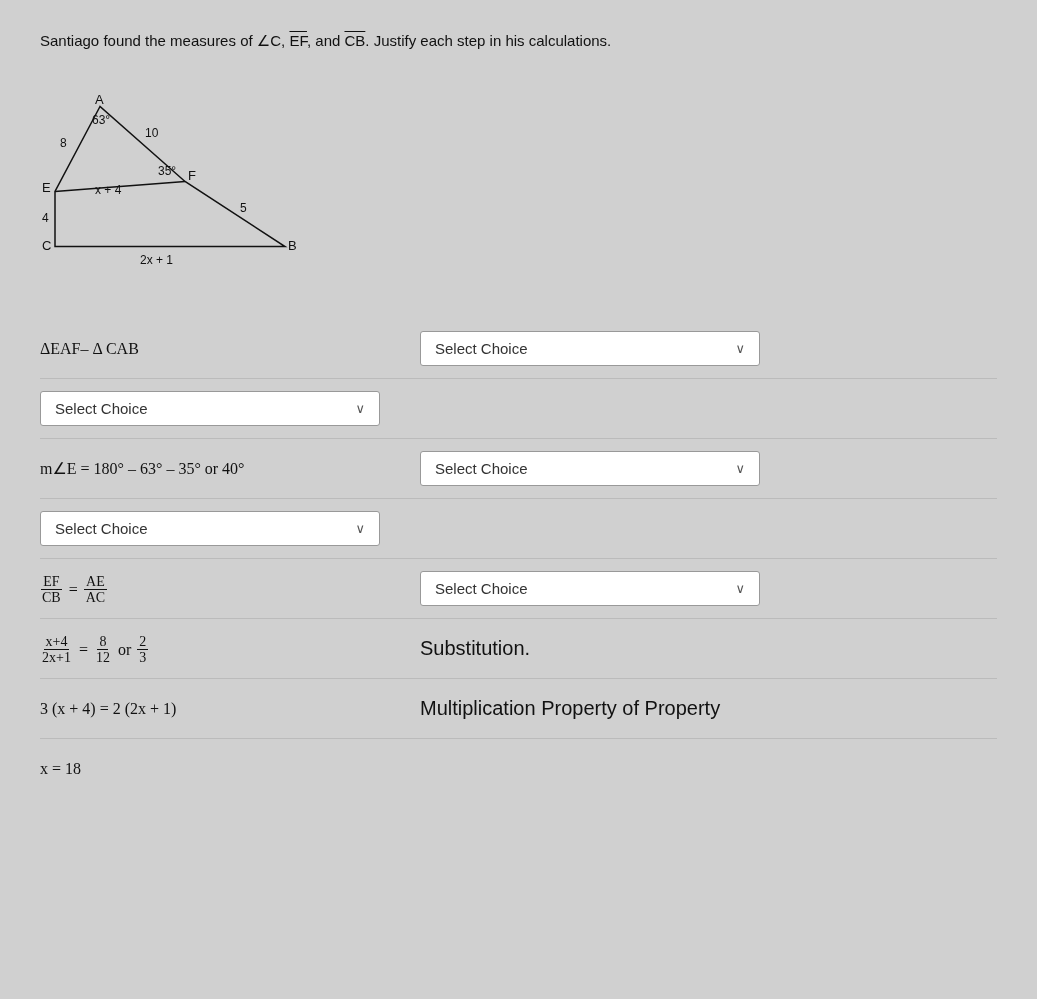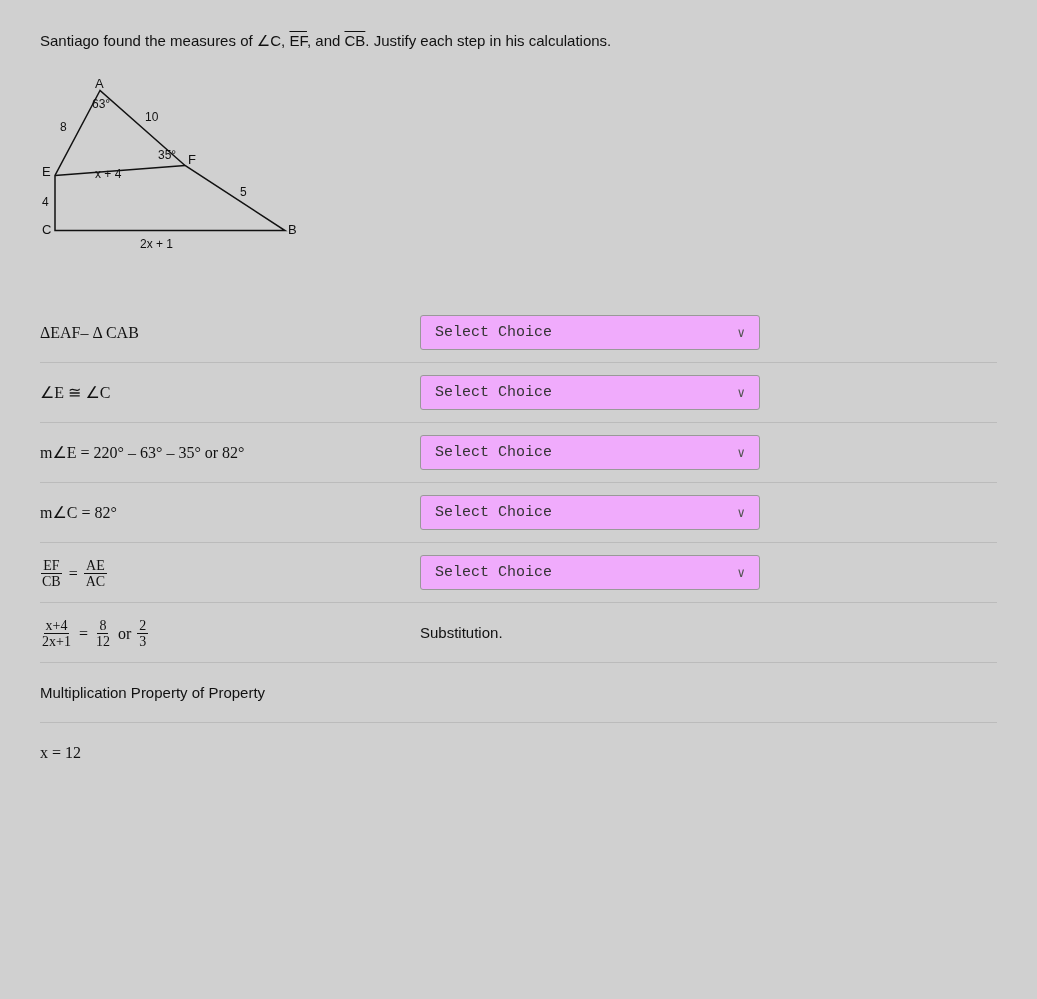--- a/index.html
+++ b/index.html
@@ -10,21 +10,21 @@
       width: 1037px;
       min-height: 999px;
       padding: 30px 40px;
       color: #111;
     }
 
     .header-text {
       font-size: 15px;
       font-family: Arial, sans-serif;
       color: #111;
-      margin-bottom: 22px;
+      margin-bottom: 38px;
       line-height: 1.4;
     }
 
     .header-text .overline {
       text-decoration: overline;
     }
 
     .diagram-area {
       width: 260px;
       height: 200px;
@@ -62,42 +62,42 @@
       font-family: Georgia, serif;
     }
 
     .row-right {
       flex: 1;
       display: flex;
       align-items: center;
     }
 
     .select-dropdown {
-      background: #f0abfc;
+      background: #ffffff;
       border: 1px solid #999;
       border-radius: 3px;
       padding: 8px 14px;
       font-size: 15px;
-      font-family: Liberation Mono, monospace;
+      font-family: Liberation Sans, sans-serif;
       color: #333;
       width: 340px;
       display: flex;
       justify-content: space-between;
       align-items: center;
       cursor: pointer;
       user-select: none;
     }
 
     .select-dropdown .chevron {
       font-size: 13px;
       color: #555;
     }
 
     .static-label {
-      font-size: 15px;
+      font-size: 20px;
       font-family: Arial, sans-serif;
       color: #111;
     }
 
     .fraction {
       display: inline-flex;
       flex-direction: column;
       align-items: center;
       vertical-align: middle;
       font-size: 14px;
@@ -161,47 +161,41 @@
     </div>
     <div class="row-right">
       <div class="select-dropdown">
         <span>Select Choice</span>
         <span class="chevron">∨</span>
       </div>
     </div>
   </div>
 
   <div class="row">
-    <div class="row-left">
-      ∠E ≅ ∠C
-    </div>
-    <div class="row-right">
-      <div class="select-dropdown">
-        <span>Select Choice</span>
-        <span class="chevron">∨</span>
-      </div>
-    </div>
-  </div>
-
-  <div class="row">
-    <div class="row-left">
-      m∠E = 220° – 63° – 35° or 82°
-    </div>
-    <div class="row-right">
-      <div class="select-dropdown">
-        <span>Select Choice</span>
-        <span class="chevron">∨</span>
-      </div>
-    </div>
-  </div>
-
-  <div class="row">
-    <div class="row-left">
-      m∠C = 82°
-    </div>
+    <div class="row-right">
+      <div class="select-dropdown">
+        <span>Select Choice</span>
+        <span class="chevron">∨</span>
+      </div>
+    </div>
+  </div>
+
+  <div class="row">
+    <div class="row-left">
+      m∠E = 180° – 63° – 35° or 40°
+    </div>
+    <div class="row-right">
+      <div class="select-dropdown">
+        <span>Select Choice</span>
+        <span class="chevron">∨</span>
+      </div>
+    </div>
+  </div>
+
+  <div class="row">
     <div class="row-right">
       <div class="select-dropdown">
         <span>Select Choice</span>
         <span class="chevron">∨</span>
       </div>
     </div>
   </div>
 
   <div class="row">
     <div class="row-left">
@@ -243,25 +237,28 @@
           <span class="fraction-den">3</span>
         </span>
       </span>
     </div>
     <div class="row-right">
       <span class="static-label">Substitution.</span>
     </div>
   </div>
 
   <div class="row">
+    <div class="row-left">
+      3 (x + 4) = 2 (2x + 1)
+    </div>
     <div class="row-right">
       <span class="static-label">Multiplication Property of Property</span>
     </div>
   </div>
 
   <div class="row">
     <div class="row-left">
-      x = 12
+      x = 18
     </div>
   </div>
 
 
 </div>
 
 </body></html>

